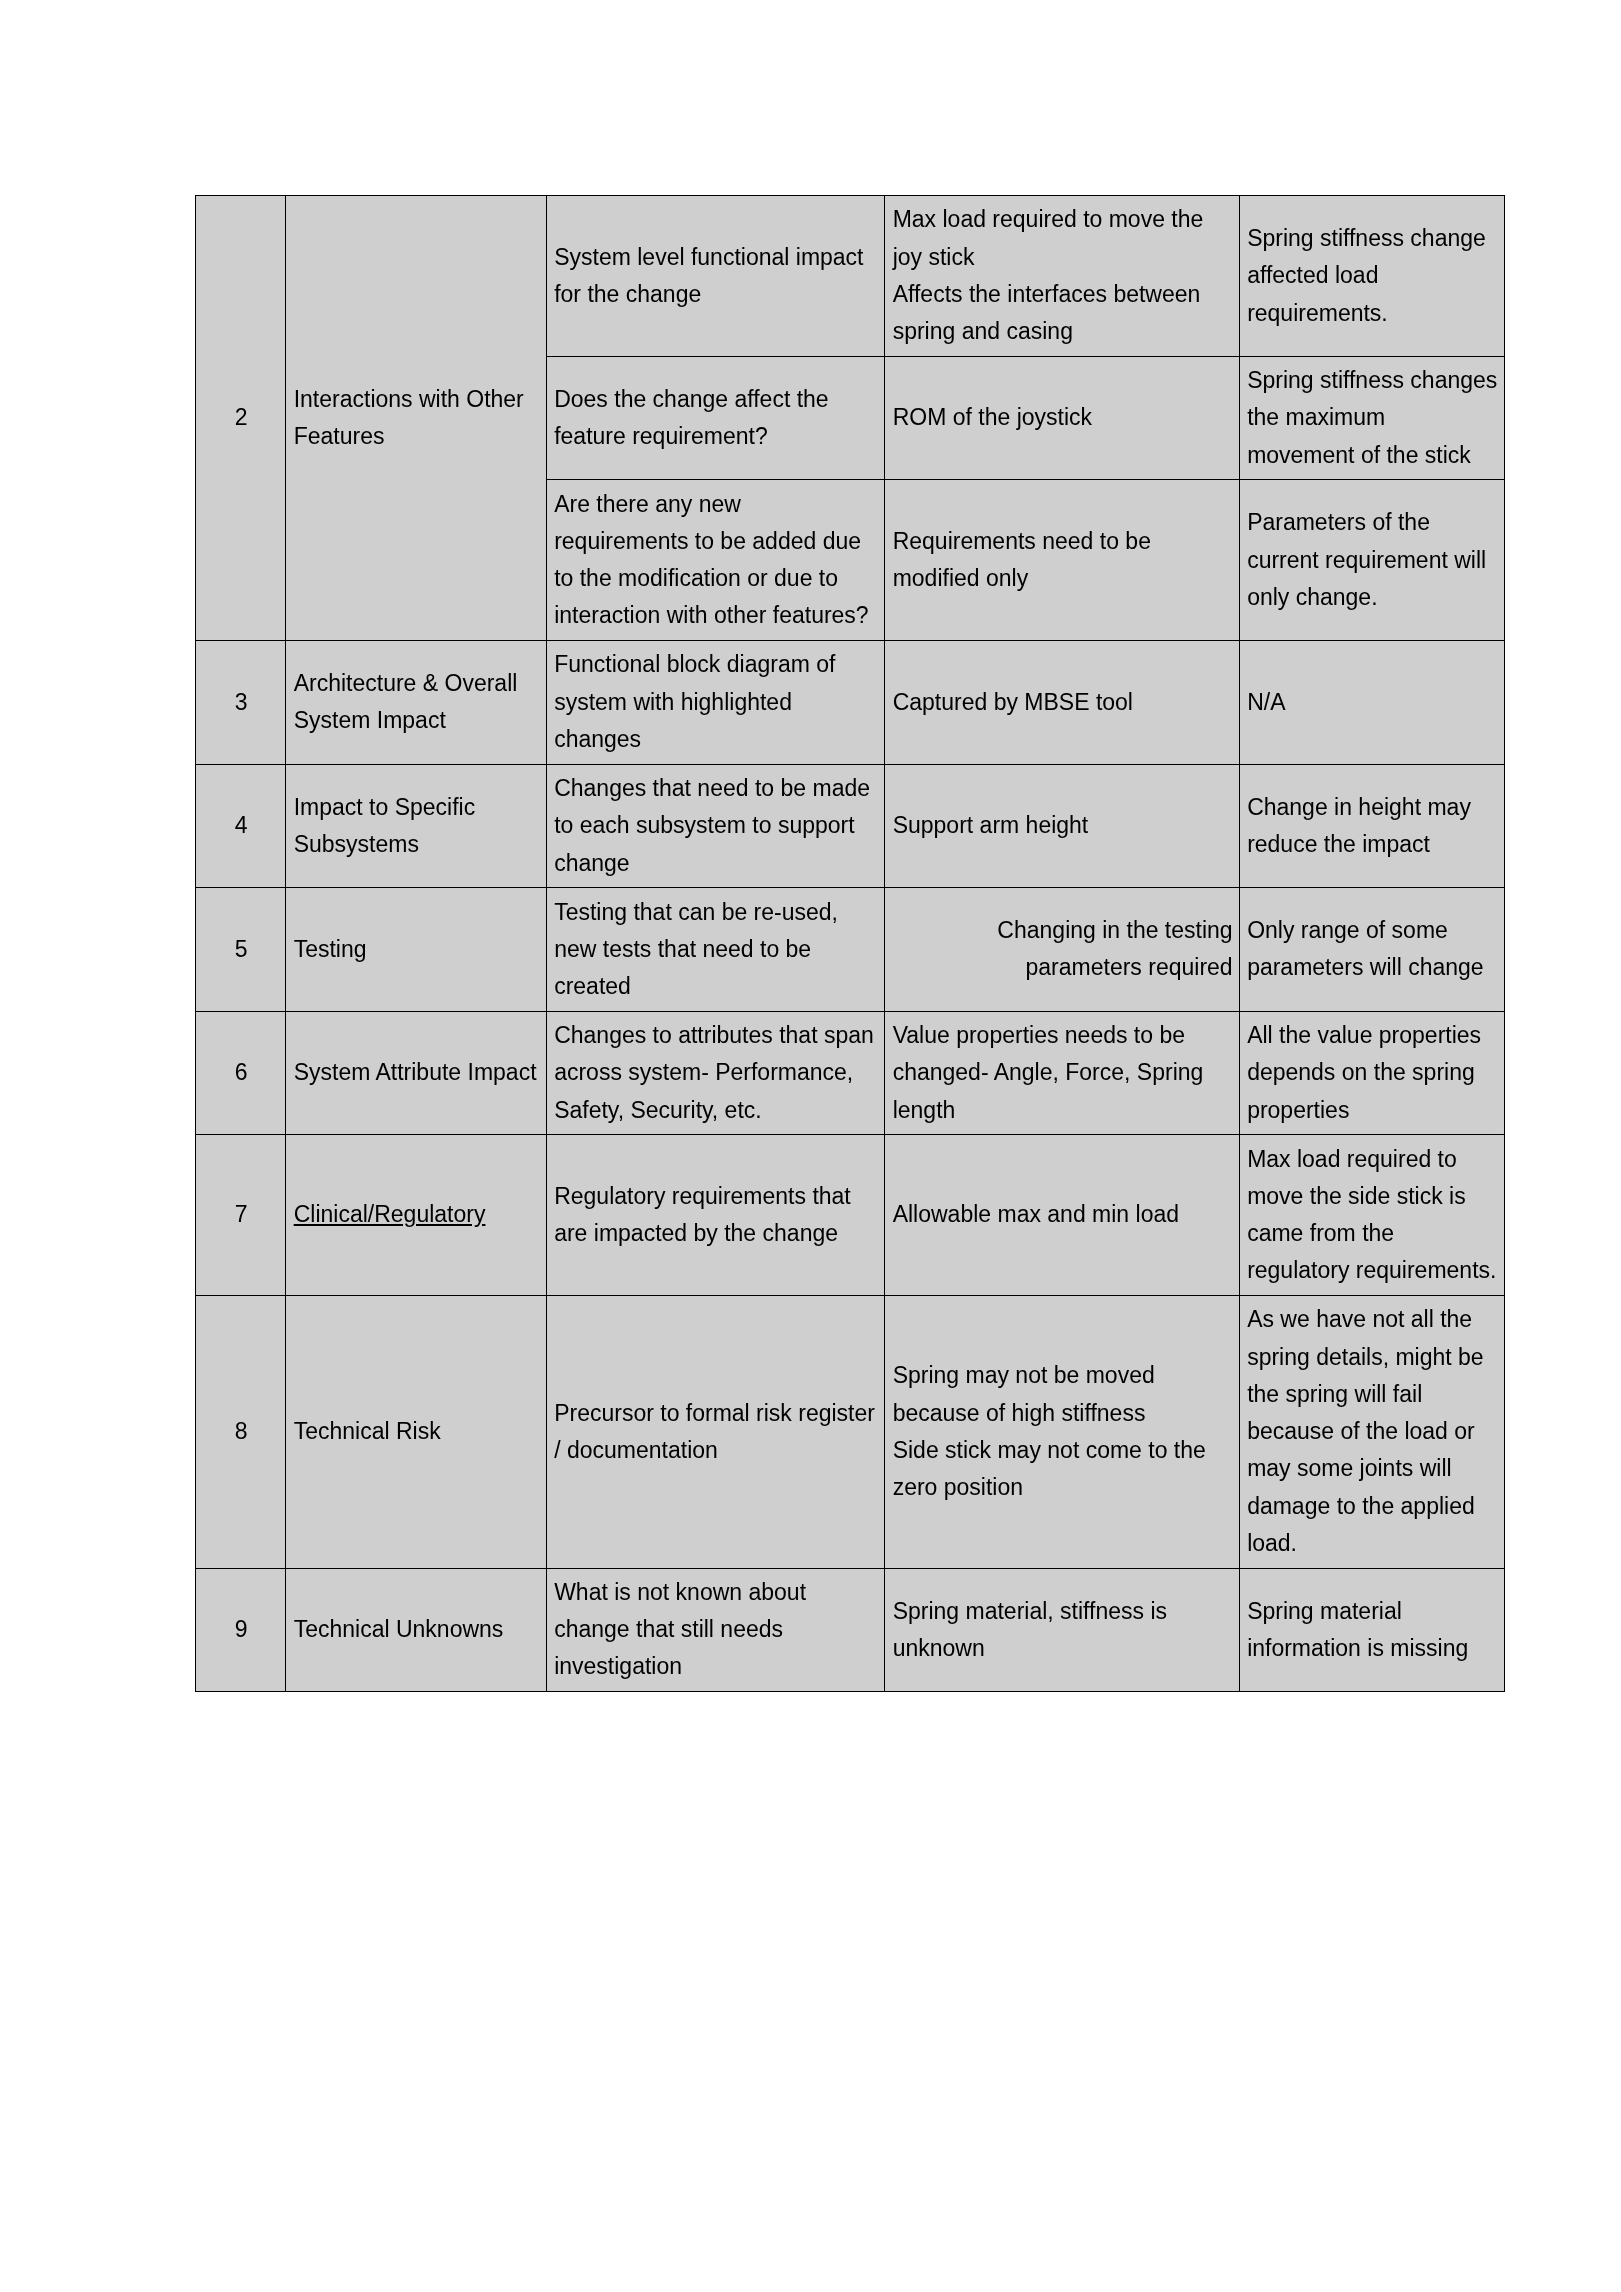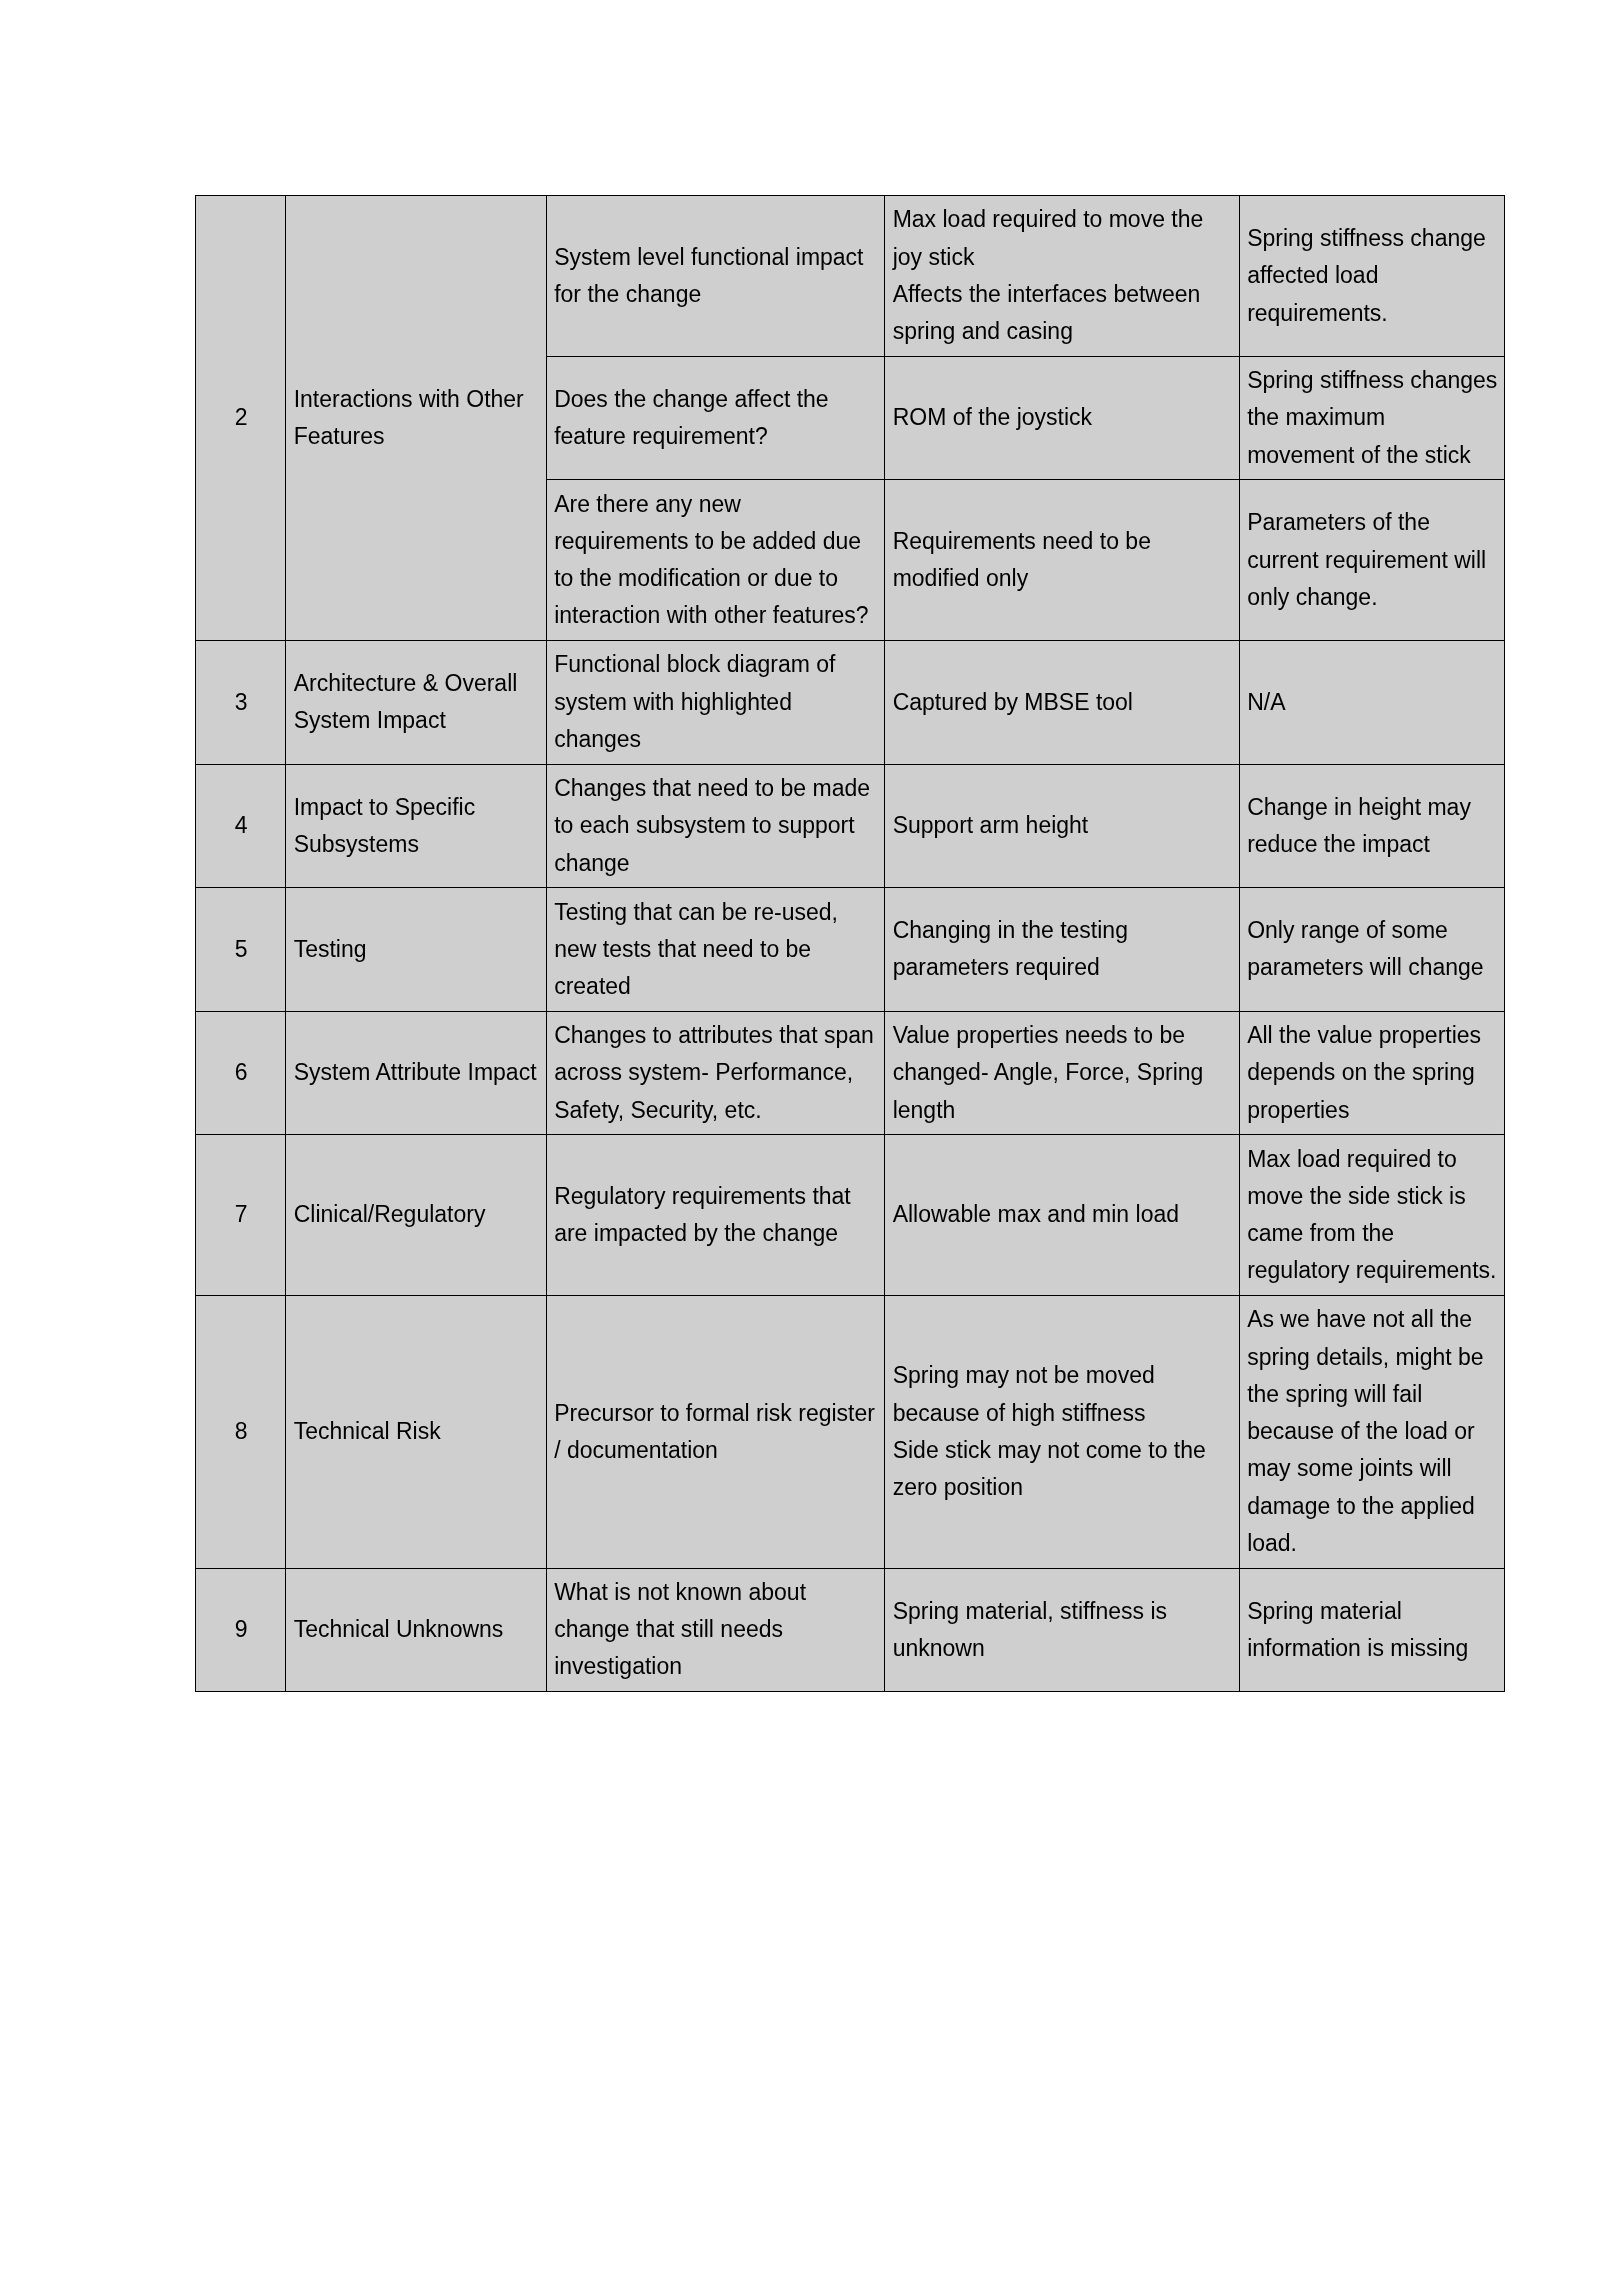--- a/index.html
+++ b/index.html
@@ -97,33 +97,33 @@
             <td class="c-id" rowspan="1" style="white-space: pre-line;">4</td>
             <td class="c-cat" rowspan="1" style="white-space: pre-line;">Impact to Specific Subsystems</td>
             <td class="c-desc" style="white-space: pre-line;">Changes that need to be made to each subsystem to support change</td>
             <td class="c-ans" style="white-space: pre-line;">Support arm height</td>
             <td class="c-note" style="white-space: pre-line;">Change in height may reduce the impact</td>
           </tr>
           <tr>
             <td class="c-id" rowspan="1" style="white-space: pre-line;">5</td>
             <td class="c-cat" rowspan="1" style="white-space: pre-line;">Testing</td>
             <td class="c-desc" style="white-space: pre-line;">Testing that can be re-used, new tests that need to be created</td>
-            <td class="c-ans" style="white-space: pre-line;">Changing in the testing parameters required</td>
+            <td class="c-ans" style="white-space: pre-line; text-align: right;">Changing in the testing parameters required</td>
             <td class="c-note" style="white-space: pre-line;">Only range of some parameters will change</td>
           </tr>
           <tr>
             <td class="c-id" rowspan="1" style="white-space: pre-line;">6</td>
             <td class="c-cat" rowspan="1" style="white-space: pre-line;">System Attribute Impact</td>
             <td class="c-desc" style="white-space: pre-line;">Changes to attributes that span across system- Performance, Safety, Security, etc.</td>
             <td class="c-ans" style="white-space: pre-line;">Value properties needs to be changed- Angle, Force, Spring length</td>
             <td class="c-note" style="white-space: pre-line; border-radius: 21px;">All the value properties depends on the spring properties</td>
           </tr>
           <tr>
             <td class="c-id" rowspan="1" style="white-space: pre-line;">7</td>
-            <td class="c-cat" rowspan="1" style="white-space: pre-line;">Clinical/Regulatory</td>
+            <td class="c-cat" rowspan="1" style="white-space: pre-line; text-decoration: underline;">Clinical/Regulatory</td>
             <td class="c-desc" style="white-space: pre-line;">Regulatory requirements that are impacted by the change</td>
             <td class="c-ans" style="white-space: pre-line;">Allowable max and min load</td>
             <td class="c-note" style="white-space: pre-line;"> Max load required to move the side stick is came from the regulatory requirements.</td>
           </tr>
           <tr>
             <td class="c-id" rowspan="1" style="white-space: pre-line;">8</td>
             <td class="c-cat" rowspan="1" style="white-space: pre-line;">Technical Risk</td>
             <td class="c-desc" style="white-space: pre-line;">Precursor to formal risk register / documentation</td>
             <td class="c-ans" style="white-space: pre-line;">Spring may not be moved because of high stiffness
 Side stick may not come to the zero position</td>

